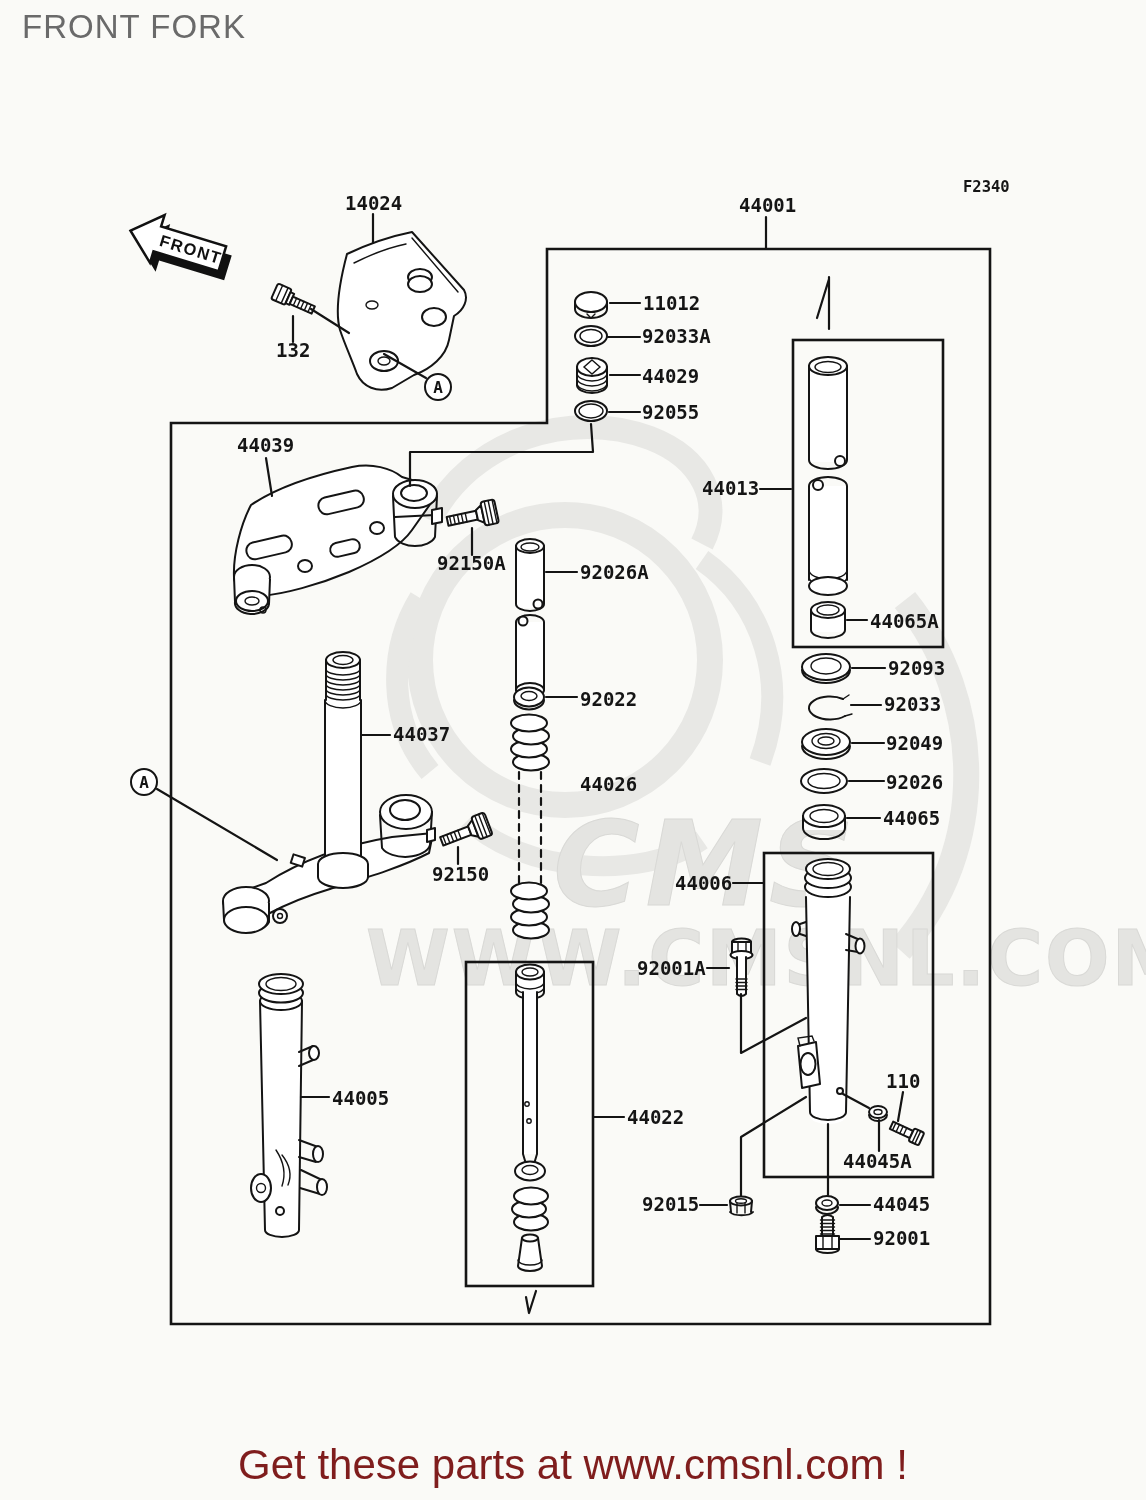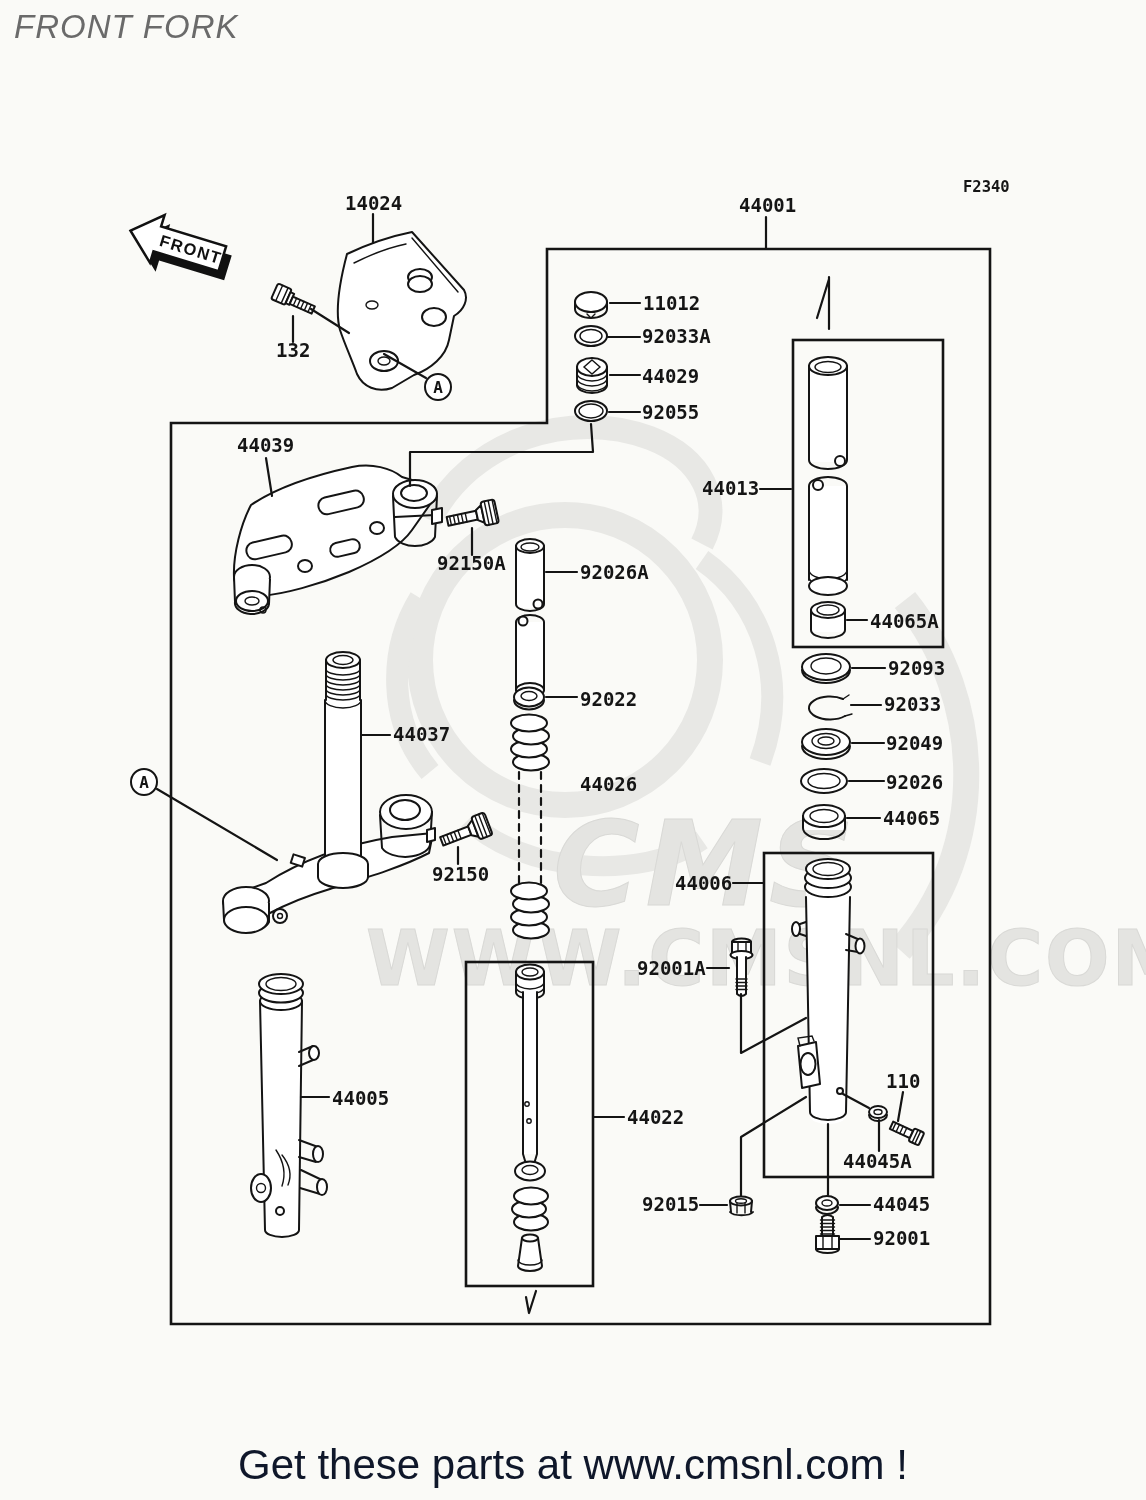--- a/index.html
+++ b/index.html
@@ -1,21 +1,21 @@
 <!DOCTYPE html>
 <html><head>
 <meta charset="utf-8">
 <style>
   html,body{margin:0;padding:0;}
   body{width:1146px;height:1500px;position:relative;background:#fafaf7;
        font-family:"Liberation Sans",sans-serif;overflow:hidden;}
-  .page-title{position:absolute;left:14px;top:8px;font-size:33px;color:#6a6a6a;
-       letter-spacing:1px;font-family:"Liberation Sans",sans-serif;font-style:italic;}
+  .page-title{position:absolute;left:22px;top:8px;font-size:33px;color:#6a6a6a;
+       letter-spacing:1px;font-family:"Liberation Sans",sans-serif;}
   .footer-banner{position:absolute;left:0;top:1441px;width:1146px;text-align:center;
-       font-size:42px;color:#0f172a;font-family:"Liberation Sans",sans-serif;}
+       font-size:42px;color:#7f1d1d;font-family:"Liberation Sans",sans-serif;}
   svg{position:absolute;left:0;top:0;}
   .ln{fill:none;stroke:#141414;stroke-width:2;stroke-linecap:round;stroke-linejoin:round;}
   .th{fill:none;stroke:#141414;stroke-width:1.4;stroke-linecap:round;}
   .fw{fill:#ffffff;stroke:#141414;stroke-width:2;stroke-linejoin:round;}
   .bx{fill:none;stroke:#141414;stroke-width:2.6;}
   .ld{fill:none;stroke:#141414;stroke-width:2.2;stroke-linecap:round;stroke-linejoin:round;}
   .dsh{stroke-dasharray:7 6;}
   .pn{font-family:"DejaVu Sans Mono",monospace;font-size:19px;font-weight:bold;fill:#151515;}
   .pn-sm{font-family:"DejaVu Sans Mono",monospace;font-size:15.5px;font-weight:bold;fill:#151515;}
   .ac{font-family:"DejaVu Sans Mono",monospace;font-size:16px;font-weight:bold;fill:#141414;text-anchor:middle;}

